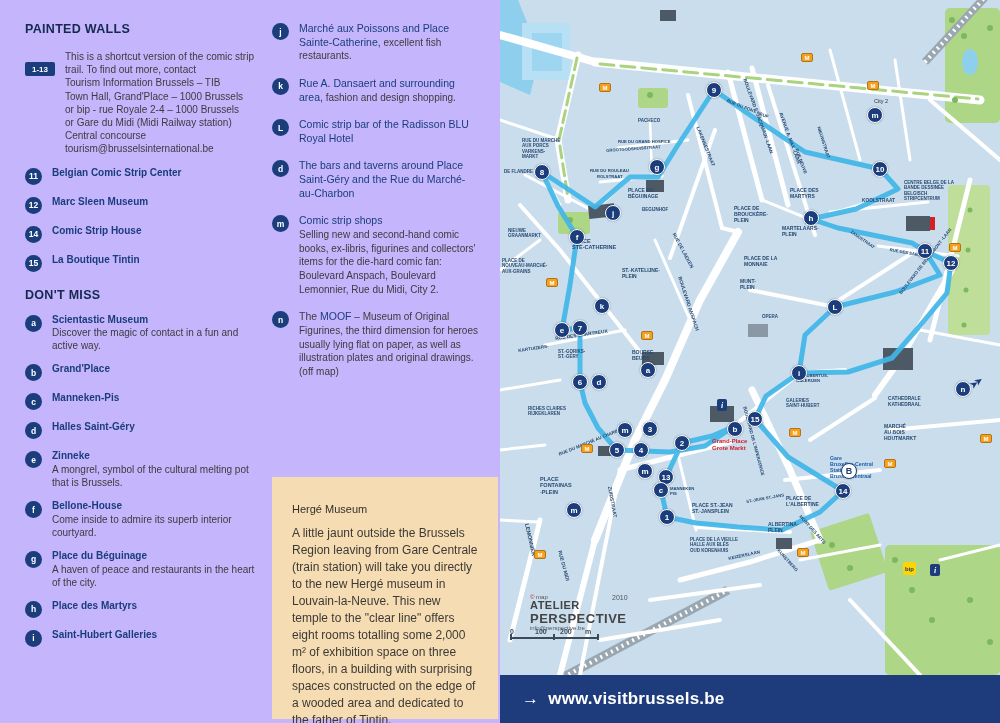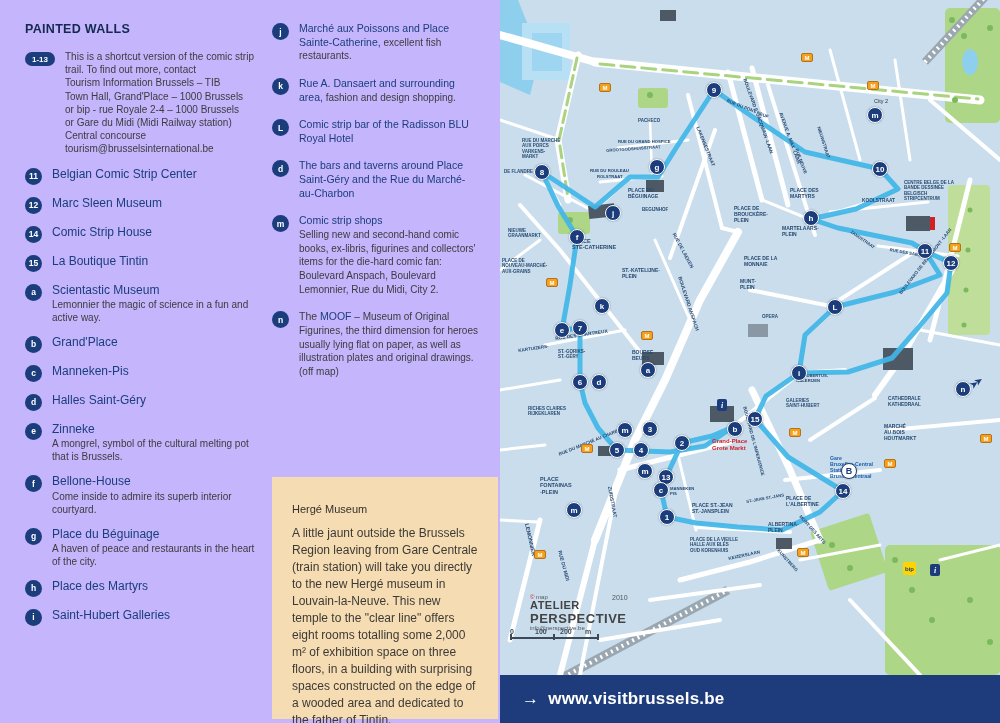--- a/index.html
+++ b/index.html
@@ -6,23 +6,23 @@
   .page{position:relative;width:1000px;height:723px;background:#c4b5fd;overflow:hidden;
         font-family:"Liberation Sans",sans-serif;color:#3c3c3c;}
   
   .col-left{position:absolute;left:25px;top:22px;width:238px;}
   .col-mid{position:absolute;left:272px;top:22px;width:208px;}
   .heading{font-size:12.5px;font-weight:bold;color:#13294e;letter-spacing:.3px;margin:0 0 14px 0;}
   .heading2{font-size:12.5px;font-weight:bold;color:#13294e;letter-spacing:.3px;margin:16px 0 12px 0;}
   .item{display:flex;gap:10px;margin-bottom:11px;align-items:flex-start;}
   .badge{flex:none;width:17px;height:17px;border-radius:50%;background:#1b3d7c;color:#fff;
          font-size:8.5px;font-weight:bold;display:flex;align-items:center;justify-content:center;margin-top:1px;}
-  .badge-pill{flex:none;width:30px;height:14px;border-radius:7px;background:#1b3d7c;color:#fff;
-         font-size:8px;font-weight:bold;display:flex;align-items:center;justify-content:center;margin-top:2px;text-align:center;}
-  .item-title{font-size:12px;font-weight:normal;color:#1b3d7c;line-height:1.28;}
+  .badge-pill{flex:none;width:30px;height:14px;border-radius:2px;background:#1b3d7c;color:#fff;
+         font-size:8px;font-weight:bold;display:flex;align-items:center;justify-content:center;margin-top:12px;text-align:center;}
+  .item-title{font-size:10px;font-weight:bold;color:#1b3d7c;line-height:1.28;}
   .item-desc{font-size:10px;color:#3c3c3c;line-height:1.3;white-space:pre-line;}
   .item-desc:empty{display:none;}
   .intro-text{font-size:10px;line-height:1.32;white-space:pre-line;color:#3c3c3c;}
   .mid-item{display:flex;gap:10px;margin-bottom:14px;align-items:flex-start;}
   .mid-text{font-size:10.5px;line-height:1.3;}
   .mid-bold{font-weight:normal;color:#1b3d7c;margin-top:20px;}
   .mid-reg{font-weight:normal;color:#3c3c3c;font-size:10px;white-space:pre-line;}
   .mid-pre{color:#3c3c3c;}
   
   .herge{position:absolute;left:272px;top:477px;width:226px;height:242px;background:#f6dcb3;box-sizing:border-box;
@@ -116,28 +116,29 @@
 
         <div class="item">
           <span class="badge">15</span>
           <div>
             <div class="item-title">La Boutique Tintin</div>
 
           </div>
         </div>
       </div>
 
+    <div class="heading2">DON'T MISS</div>
 
     <div>
 
         <div class="item">
           <span class="badge">a</span>
           <div>
             <div class="item-title">Scientastic Museum</div>
-            <div class="item-desc">Lemonnier the magic of science in a fun and active way.</div>
+            <div class="item-desc">Discover the magic of contact in a fun and active way.</div>
           </div>
         </div>
 
         <div class="item">
           <span class="badge">b</span>
           <div>
             <div class="item-title">Grand'Place</div>
 
           </div>
         </div>

